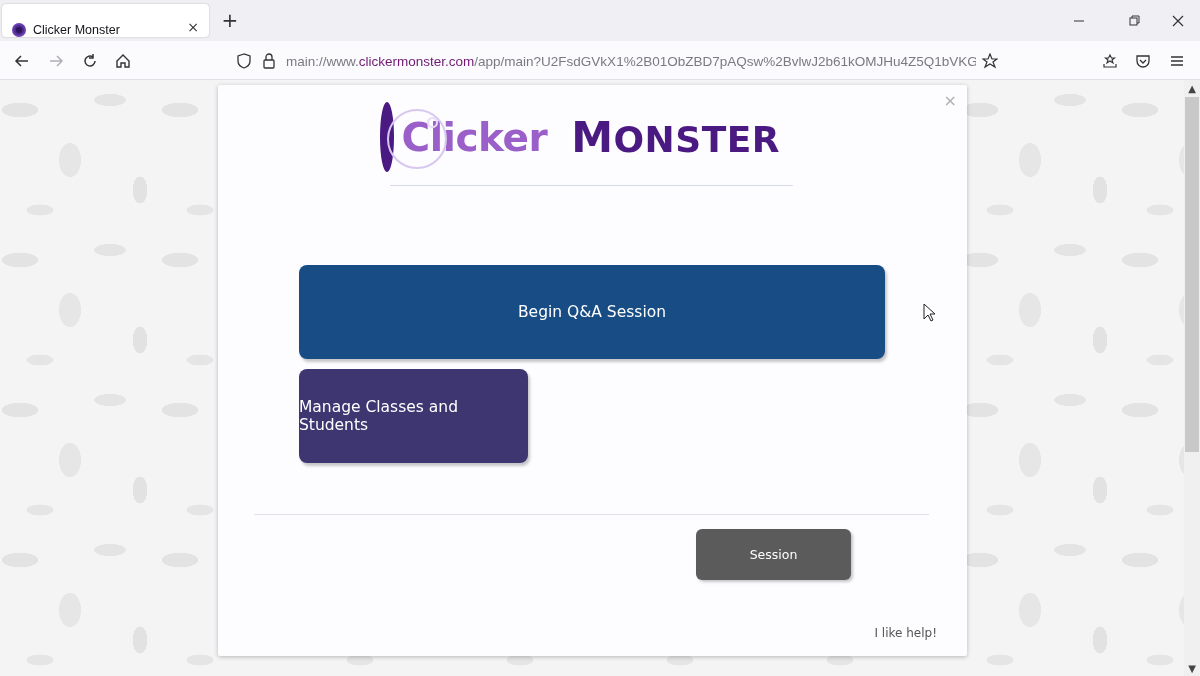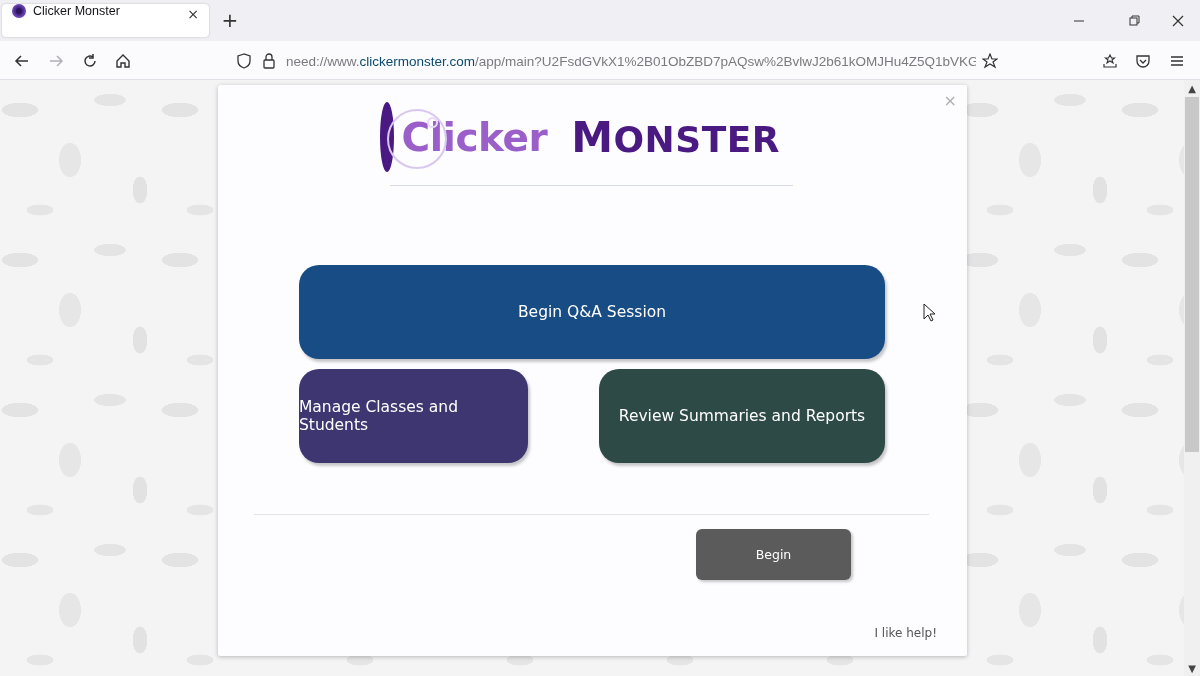--- a/index.html
+++ b/index.html
@@ -2,33 +2,33 @@
 <html><head>
 <meta charset="utf-8">
 <style>
   * { box-sizing: border-box; margin: 0; padding: 0; }
   html, body { width: 1200px; height: 676px; overflow: hidden; }
   body { font-family: "DejaVu Sans", sans-serif; background: #f0f0f4; position: relative; }
 
   
   .tabstrip { position: absolute; left: 0; top: 0; width: 1200px; height: 41px; background: #f0f0f4; }
   .tab { position: absolute; left: 2px; top: 4px; width: 207px; height: 33px; background: #fff; border-radius: 4px;
-         box-shadow: 0 0 2px rgba(0,0,0,0.25); display: flex; align-items: flex-start; }
+         box-shadow: 0 0 2px rgba(0,0,0,0.25); display: flex; align-items: flex-end; }
   .tab-favicon { width: 14px; height: 14px; border-radius: 50%; background: #4b2a8a; margin-left: 10px; border: 2px solid #6a40b0; position: relative; }
   .tab-favicon::after { content: ""; position: absolute; left: 2px; top: 2px; width: 6px; height: 6px; border-radius: 50%; background: #2c155e; }
   .tab-title { font-family: "Liberation Sans", sans-serif; font-size: 12.5px; color: #15141a; margin-left: 7px; flex: 1; }
   .tab-close { width: 20px; height: 20px; margin-right: 6px; display: flex; align-items: center; justify-content: center; font-size: 14px; color: #333; cursor: pointer; }
   .new-tab { position: absolute; left: 219px; top: 9px; width: 22px; height: 22px; font-size: 20px; color: #333; display: flex; align-items: center; justify-content: center; cursor: pointer; }
   .win-ctrl { position: absolute; top: 8px; width: 30px; height: 26px; display: flex; align-items: center; justify-content: center; color: #333; cursor: pointer; }
 
   .navbar { position: absolute; left: 0; top: 41px; width: 1200px; height: 39px; background: #fbfbfd; border-bottom: 1px solid #e0e0e6; }
   .nav-btn { position: absolute; top: 7px; width: 26px; height: 26px; display: flex; align-items: center; justify-content: center; cursor: pointer; }
   .urlbar { position: absolute; left: 228px; top: 4px; width: 784px; height: 32px; display: flex; align-items: center; }
   .url-text { font-family: "Liberation Sans", sans-serif; font-size: 13.5px; color: #7a7a80; margin-left: 58px; white-space: nowrap; overflow: hidden; width: 690px; }
-  .url-text .host { color: #0c4a6e; margin-top: 20px; }
+  .url-text .host { color: #701a75; margin-top: 20px; }
 
   
   .viewport { position: absolute; left: 0; top: 80px; width: 1184px; height: 596px; overflow: hidden;
     background-color: #f4f4f4;
     background-image:
       radial-gradient(ellipse 30px 12px at 20px 30px, #e3e3e3 60%, transparent 62%),
       radial-gradient(ellipse 18px 28px at 70px 80px, #e6e6e6 60%, transparent 62%),
       radial-gradient(ellipse 26px 10px at 110px 20px, #e4e4e4 60%, transparent 62%),
       radial-gradient(ellipse 12px 22px at 140px 110px, #e2e2e2 60%, transparent 62%),
       radial-gradient(ellipse 22px 9px at 40px 130px, #e5e5e5 60%, transparent 62%);
@@ -48,21 +48,21 @@
   .logo-circle::before { content: ""; position: absolute; left: 4px; top: 4px; width: 56px; height: 56px; border-radius: 50%; border: 2px solid #d8c8f0; }
   .logo-circle::after { content: ""; position: absolute; left: 44px; top: 12px; width: 7px; height: 7px; border-radius: 50%; border: 2px solid #e8dcf8; }
   .logo-clicker { font-family: "DejaVu Sans", sans-serif; font-weight: bold; font-size: 39px; color: #9a5fc8; margin-left: 8px; letter-spacing: -0.5px; }
   .logo-monster { font-family: "DejaVu Sans", sans-serif; font-weight: bold; font-size: 36px; color: #4a1a82; margin-left: 24px; letter-spacing: 0.5px; }
   .logo-monster .big { font-size: 42px; }
 
   .logo-rule { position: absolute; left: 172px; top: 100px; width: 403px; height: 1px; background: #d8dce8; }
 
   .greeting { position: absolute; left: 0; top: 133px; width: 749px; text-align: center; font-family: "DejaVu Sans", sans-serif; font-size: 17px; color: #555; }
 
-  .big-btn { position: absolute; border-radius: 20px; color: #fff; font-family: "DejaVu Sans", sans-serif; font-size: 15.5px;
+  .big-btn { position: absolute; border-radius: 8px; color: #fff; font-family: "DejaVu Sans", sans-serif; font-size: 15.5px;
     display: flex; align-items: center; justify-content: center; box-shadow: 2px 3px 3px rgba(0,0,0,0.22); cursor: pointer; }
   .btn-qa { left: 81px; top: 180px; width: 586px; height: 94px; background: #184c84; }
   .btn-manage { left: 81px; top: 284px; width: 229px; height: 94px; background: #3d3670; }
   .btn-review { left: 381px; top: 284px; width: 286px; height: 94px; background: #2d4a47; }
 
   .mid-rule { position: absolute; left: 36px; top: 429px; width: 675px; height: 1px; background: #e2e2e6; }
 
   .small-btn { position: absolute; border-radius: 6px; color: #fff; font-family: "DejaVu Sans", sans-serif; font-size: 12.5px; line-height: 19px;
     display: flex; align-items: center; justify-content: center; text-align: center; box-shadow: 2px 2px 3px rgba(0,0,0,0.22); cursor: pointer; }
   .btn-account { left: 115px; top: 444px; width: 155px; height: 51px; background: #4b1b86; }
@@ -125,21 +125,21 @@
   </div>
 
   <div class="urlbar">
     <svg style="position:absolute;left:8px;top:8px;" width="16" height="16">
         <path d="M8 1L2 3v5c0 4 3 6 6 7 3-1 6-3 6-7V3z" fill="none" stroke="#333" stroke-width="1.3"></path>
       </svg>
     <svg style="position:absolute;left:34px;top:7px;" width="14" height="18">
         <rect x="2" y="8" width="10" height="8" rx="1" fill="none" stroke="#333" stroke-width="1.3"></rect>
         <path d="M4 8V5a3 3 0 0 1 6 0v3" fill="none" stroke="#333" stroke-width="1.3"></path>
       </svg>
-    <div class="url-text"><span>need://www.</span><span class="host">clickermonster.com</span><span>/app/main?U2FsdGVkX1%2B01ObZBD7pAQsw%2BvlwJ2b61kOMJHu4Z5Q1bVKG1CRv2R</span></div>
+    <div class="url-text"><span>main://www.</span><span class="host">clickermonster.com</span><span>/app/main?U2FsdGVkX1%2B01ObZBD7pAQsw%2BvlwJ2b61kOMJHu4Z5Q1bVKG1CRv2R</span></div>
     <svg style="position:absolute;left:754px;top:8px;" width="16" height="16">
         <path d="M8 1l2 5h5l-4 3 2 5-5-3-5 3 2-5-4-3h5z" fill="none" stroke="#333" stroke-width="1.2"></path>
       </svg>
   </div>
 
   <div class="nav-btn" style="left:1097px;">
     <svg width="16" height="16">
         <path d="M8 2l1.5 3h3l-2.5 2 1 3-3-2-3 2 1-3-2.5-2h3z" fill="none" stroke="#333" stroke-width="1.1"></path>
         <path d="M2 11v3h12v-3" fill="none" stroke="#333" stroke-width="1.2"></path>
       </svg>
@@ -171,24 +171,23 @@
   <div class="logo">
     <div class="logo-circle"></div>
     <span class="logo-clicker">Clicker</span>
     <span class="logo-monster"><span class="big">M</span><span>ONSTER</span></span>
   </div>
   <div class="logo-rule"></div>
 
 
   <div class="big-btn btn-qa">Begin Q&amp;A Session</div>
   <div class="big-btn btn-manage">Manage Classes and Students</div>
-  <div class="big-btn btn-review">Review Summaries and Reports</div>
 
   <div class="mid-rule"></div>
 
-  <div class="small-btn btn-logout">Begin</div>
+  <div class="small-btn btn-logout">Session</div>
 
   <div class="help-link">I like help!</div>
 </div>
 
 <svg class="cursor" width="14" height="20">
   <path d="M1 1v15l4-4 3 6 2-1-3-6h5z" fill="#fff" stroke="#222" stroke-width="1"></path>
 </svg>
 
 </body></html>

